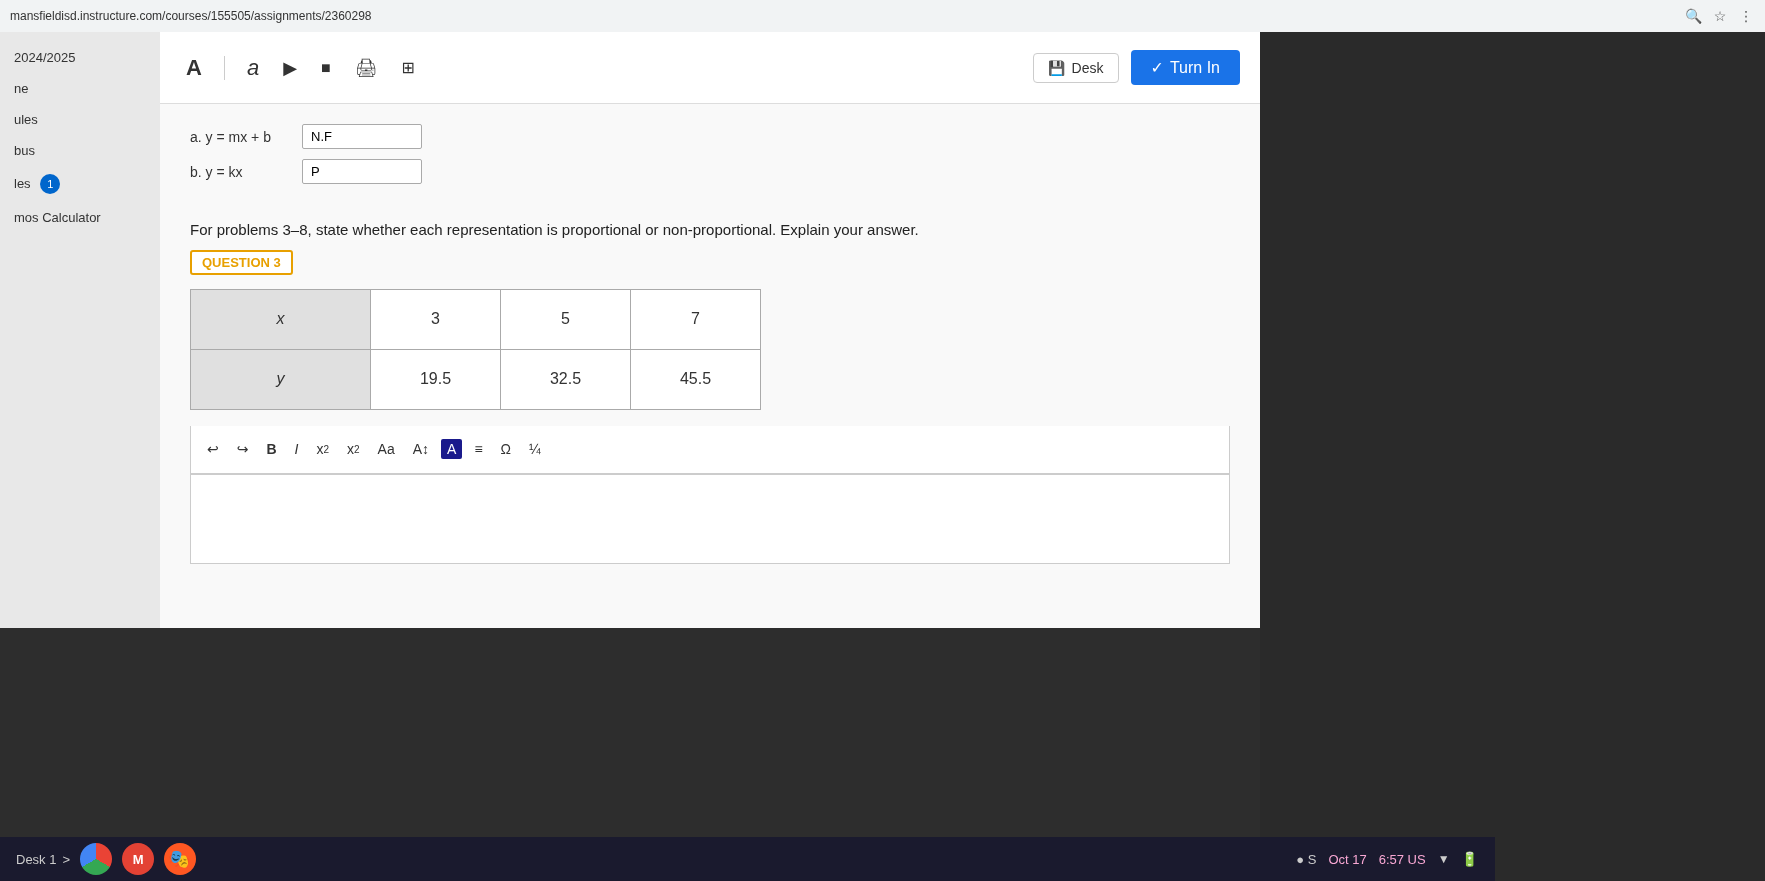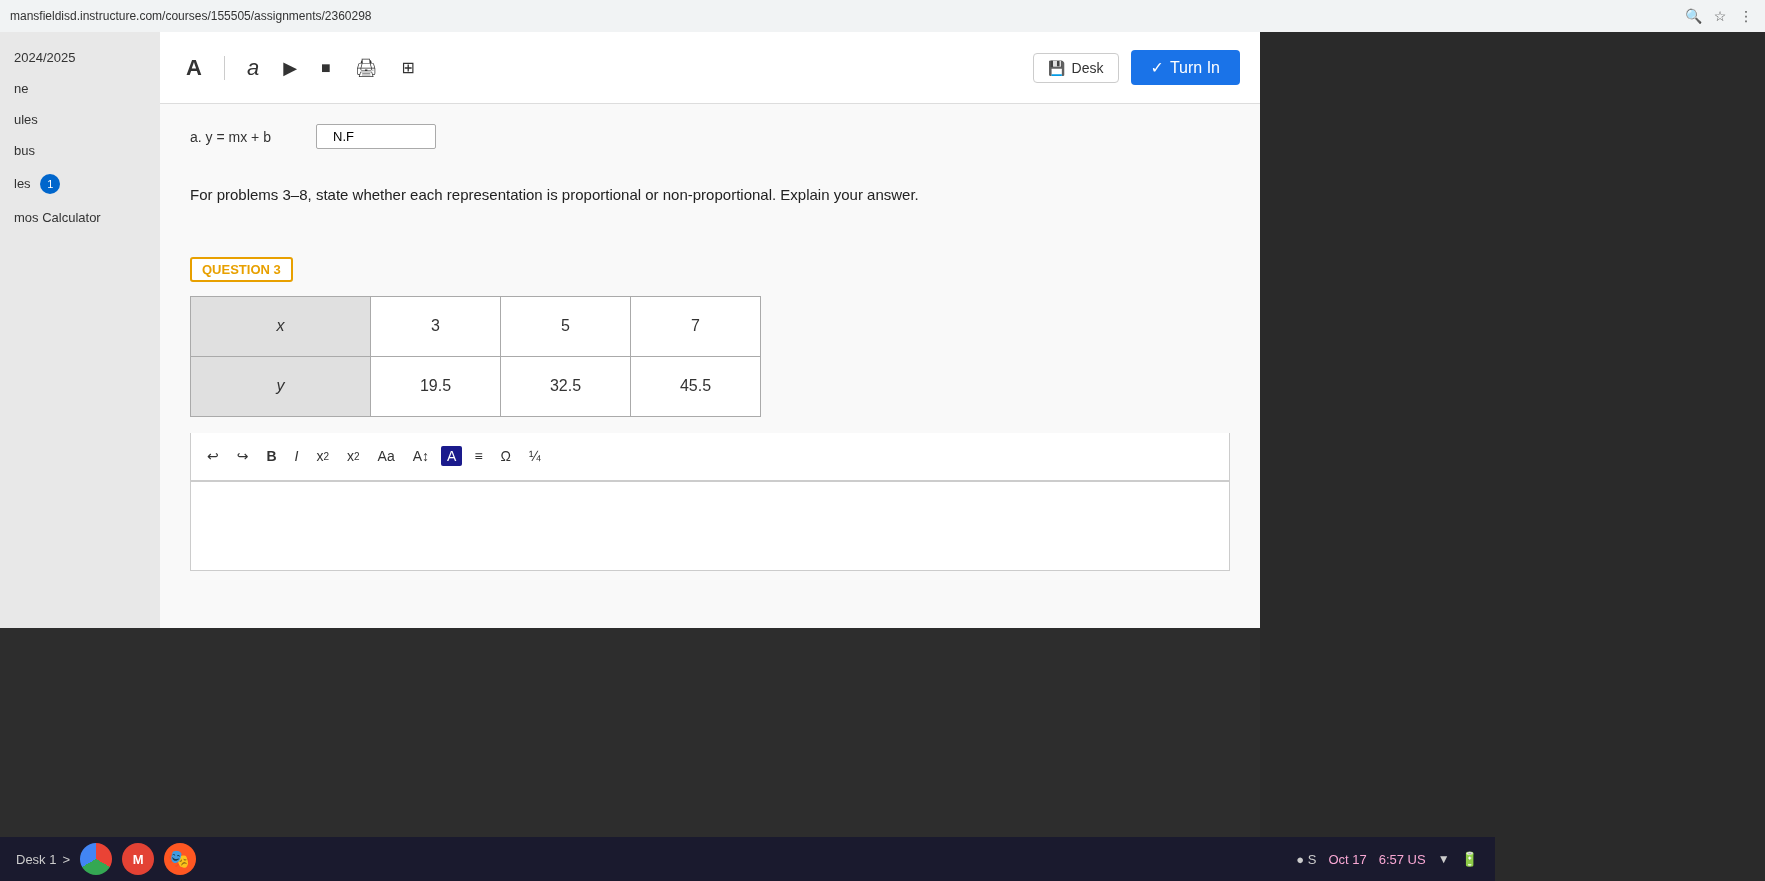--- a/index.html
+++ b/index.html
@@ -153,32 +153,32 @@
       right: 0;
       bottom: 0;
       background: #f9f9f9;
       padding: 20px 30px;
       overflow-y: auto;
     }
 
     .equation-row {
       display: flex;
       align-items: center;
-      gap: 26px;
+      gap: 12px;
       margin-bottom: 10px;
     }
     .equation-label {
       font-size: 14px;
       color: #333;
       min-width: 100px;
     }
     .equation-input {
       border: 1px solid #aaa;
       border-radius: 2px;
-      padding: 4px 16px;
+      padding: 4px 8px;
       font-size: 13px;
       width: 120px;
       background: white;
     }
 
     .instruction-text {
       font-size: 15px;
       color: #222;
       margin: 35px 0 8px 0;
       line-height: 1.5;
@@ -187,21 +187,20 @@
     .question-label {
       display: inline-block;
       background: #fff;
       border: 2px solid #e8a000;
       color: #e8a000;
       font-weight: bold;
       font-size: 13px;
       padding: 3px 10px;
       border-radius: 3px;
       margin-bottom: 14px;
-      margin-top: 42px;
     }
 
     
     .data-table {
       border-collapse: collapse;
       margin-bottom: 16px;
       background: white;
     }
     .data-table td {
       border: 1px solid #aaa;
@@ -361,20 +360,24 @@
     </button>
   </div>
 
   <div class="content-area">
 
     
     <div class="equation-row">
       <span class="equation-label">a. y = mx + b</span>
       <input class="equation-input" value="N.F" style="">
     </div>
+    <div class="equation-row">
+      <span class="equation-label">b. y = kx</span>
+      <input class="equation-input" value="P" style="">
+    </div>
 
     
     <div class="instruction-text">For problems 3–8, state whether each representation is proportional or non-proportional. Explain your answer.</div>
 
     
     <div class="question-label">QUESTION 3</div>
 
     
     <table class="data-table">
       <tbody>

